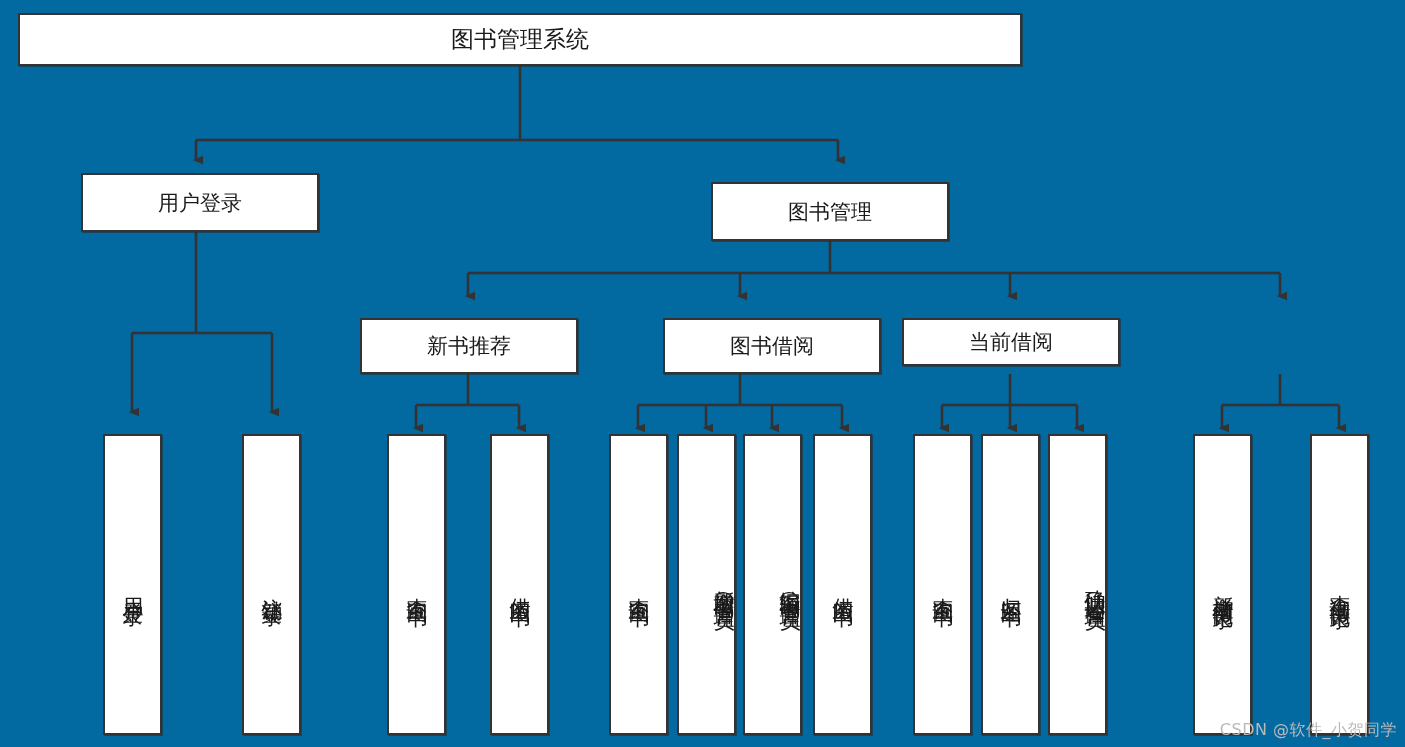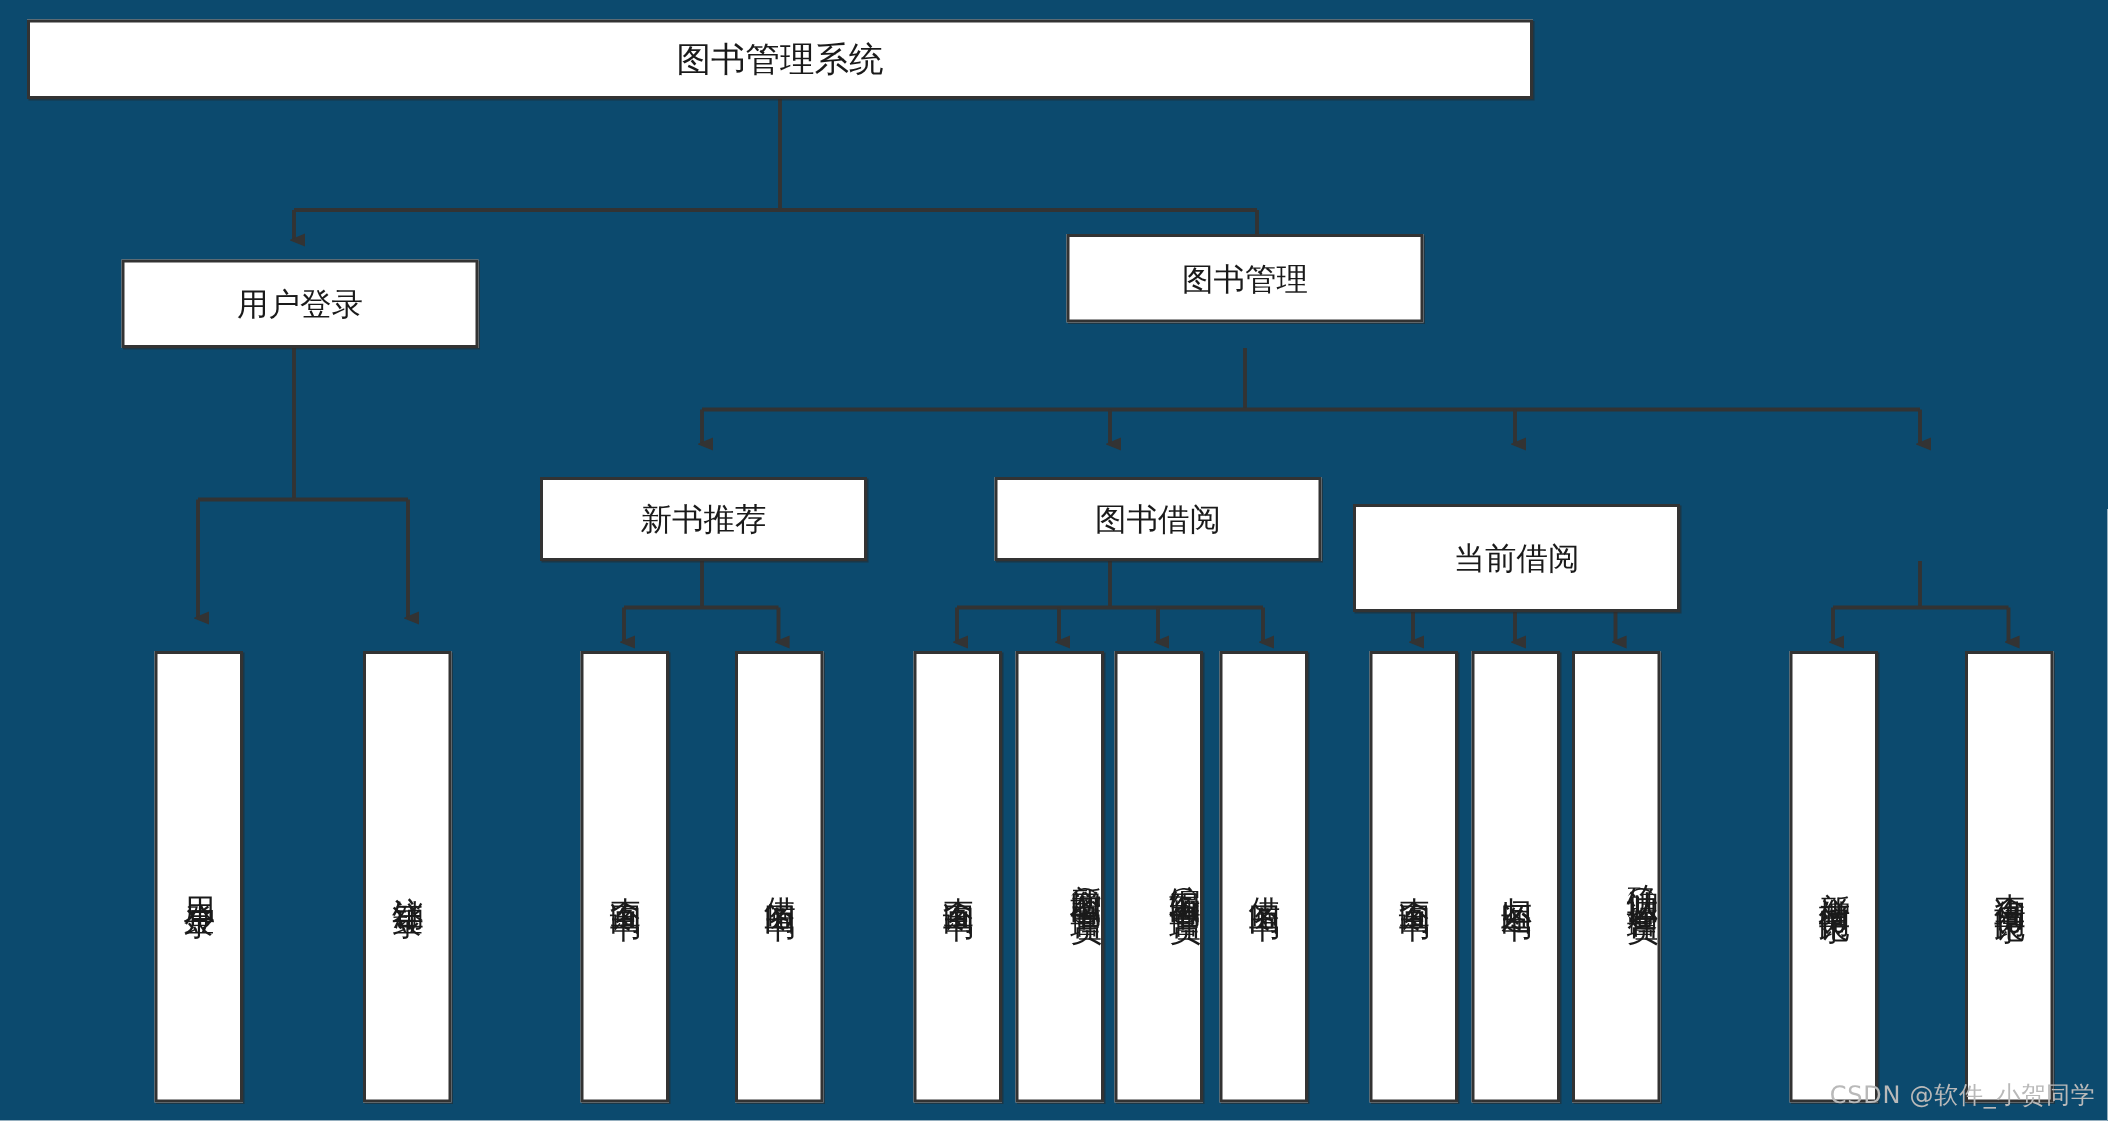--- a/index.html
+++ b/index.html
@@ -4,21 +4,21 @@
 <style>
   html, body {
     margin: 0;
     padding: 0;
     background: #ffffff;
   }
   #canvas {
     position: relative;
     width: 1405px;
     height: 747px;
-    background: #0c4a6e;
+    background: #0369a1;
     font-family: "DejaVu Sans", "Liberation Sans", sans-serif;
     overflow: hidden;
   }
   #wires {
     position: absolute;
     left: 0;
     top: 0;
     width: 1405px;
     height: 747px;
     pointer-events: none;
@@ -125,31 +125,31 @@
     </g>
   </svg>
 
   <div class="node root" style="left:18px; top:13px; width:1004px; height:53px;">
     <span class="lbl">图书管理系统</span>
   </div>
 
   <div class="node lvl2" style="left:81px; top:173px; width:238px; height:59px;">
     <span class="lbl">用户登录</span>
   </div>
-  <div class="node lvl2" style="left:711px; top:156px; width:238px; height:59px;">
+  <div class="node lvl2" style="left:711px; top:182px; width:238px; height:59px;">
     <span class="lbl">图书管理</span>
   </div>
 
   <div class="node lvl3" style="left:360px; top:318px; width:218px; height:56px;">
     <span class="lbl">新书推荐</span>
   </div>
   <div class="node lvl3" style="left:663px; top:318px; width:218px; height:56px;">
     <span class="lbl">图书借阅</span>
   </div>
-  <div class="node lvl3" style="left:902px; top:336px; width:218px; height:72px;">
+  <div class="node lvl3" style="left:902px; top:318px; width:218px; height:48px;">
     <span class="lbl">当前借阅</span>
   </div>
 
   <div class="node leaf short" style="left:103px; top:434px; width:59px; height:301px;">
     <span class="lbl">用户登录</span>
   </div>
   <div class="node leaf short" style="left:242px; top:434px; width:59px; height:301px;">
     <span class="lbl">注销登录</span>
   </div>
 

